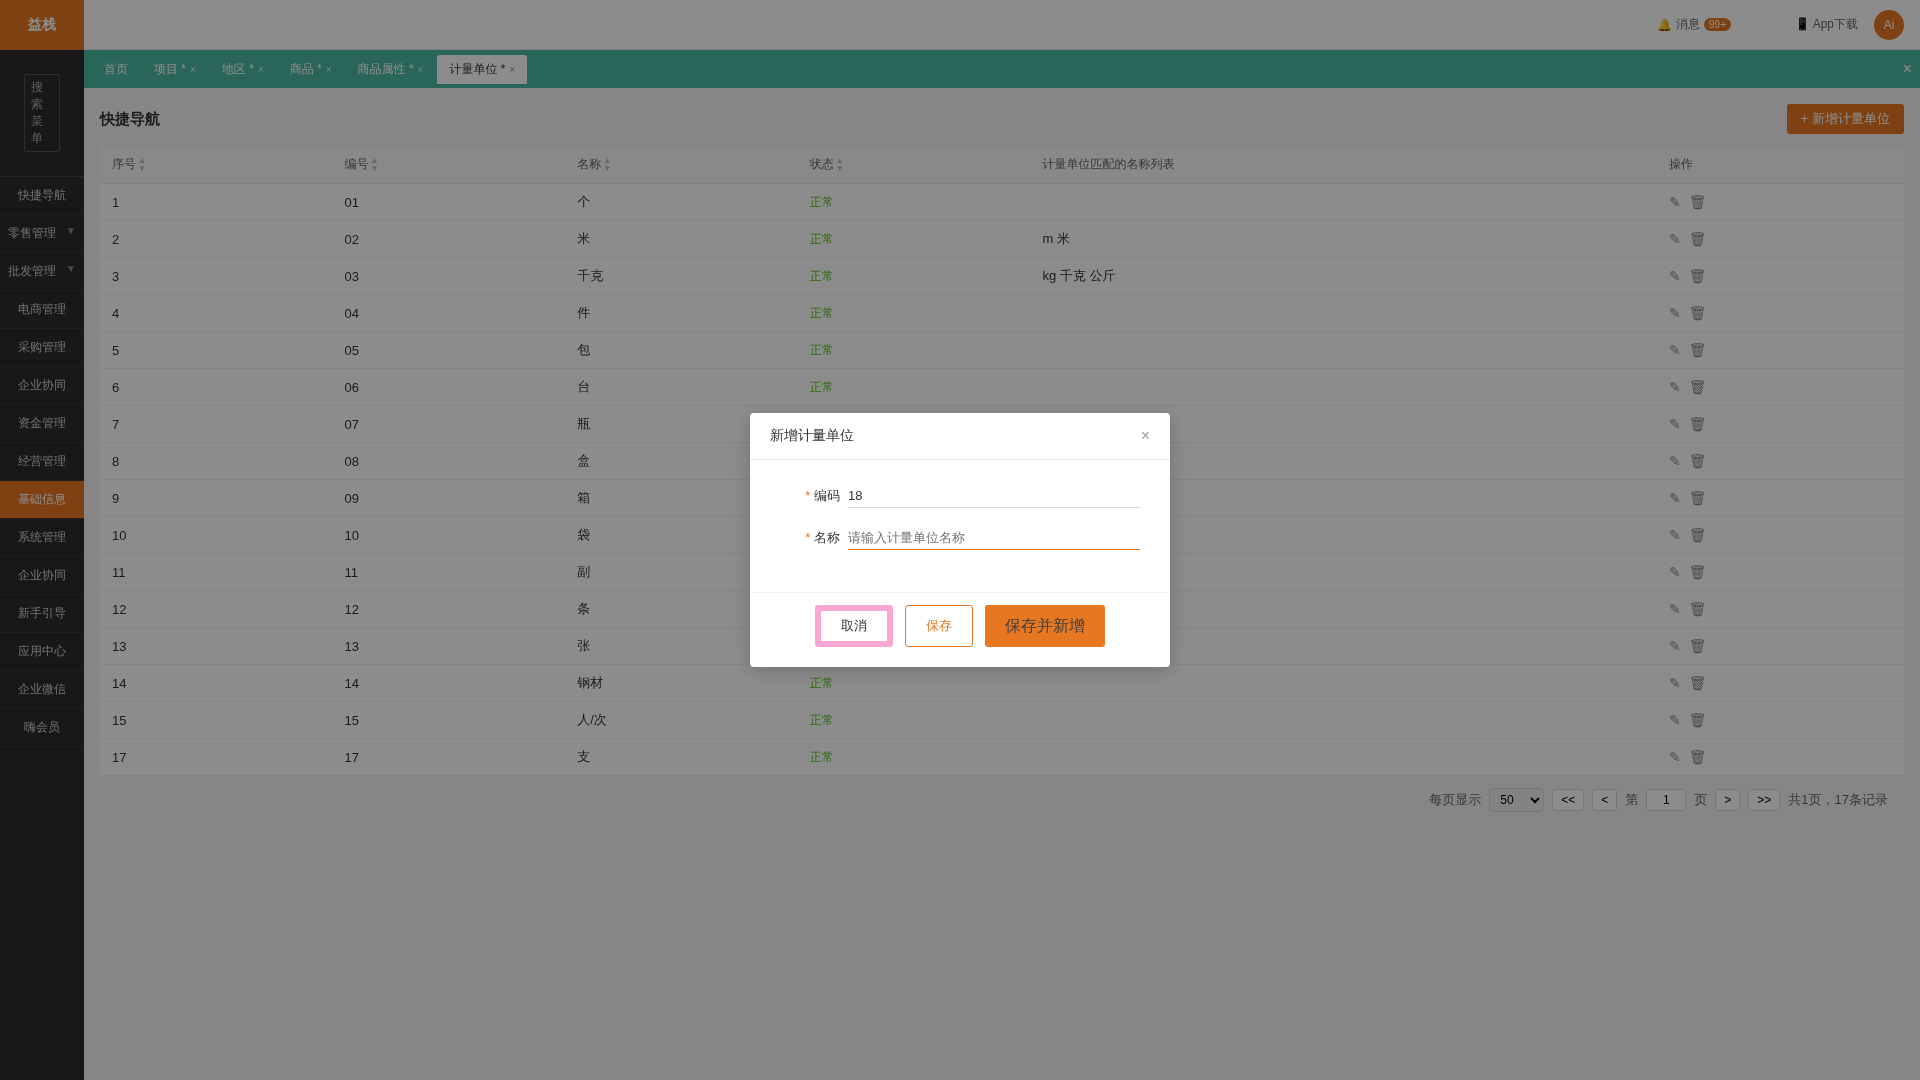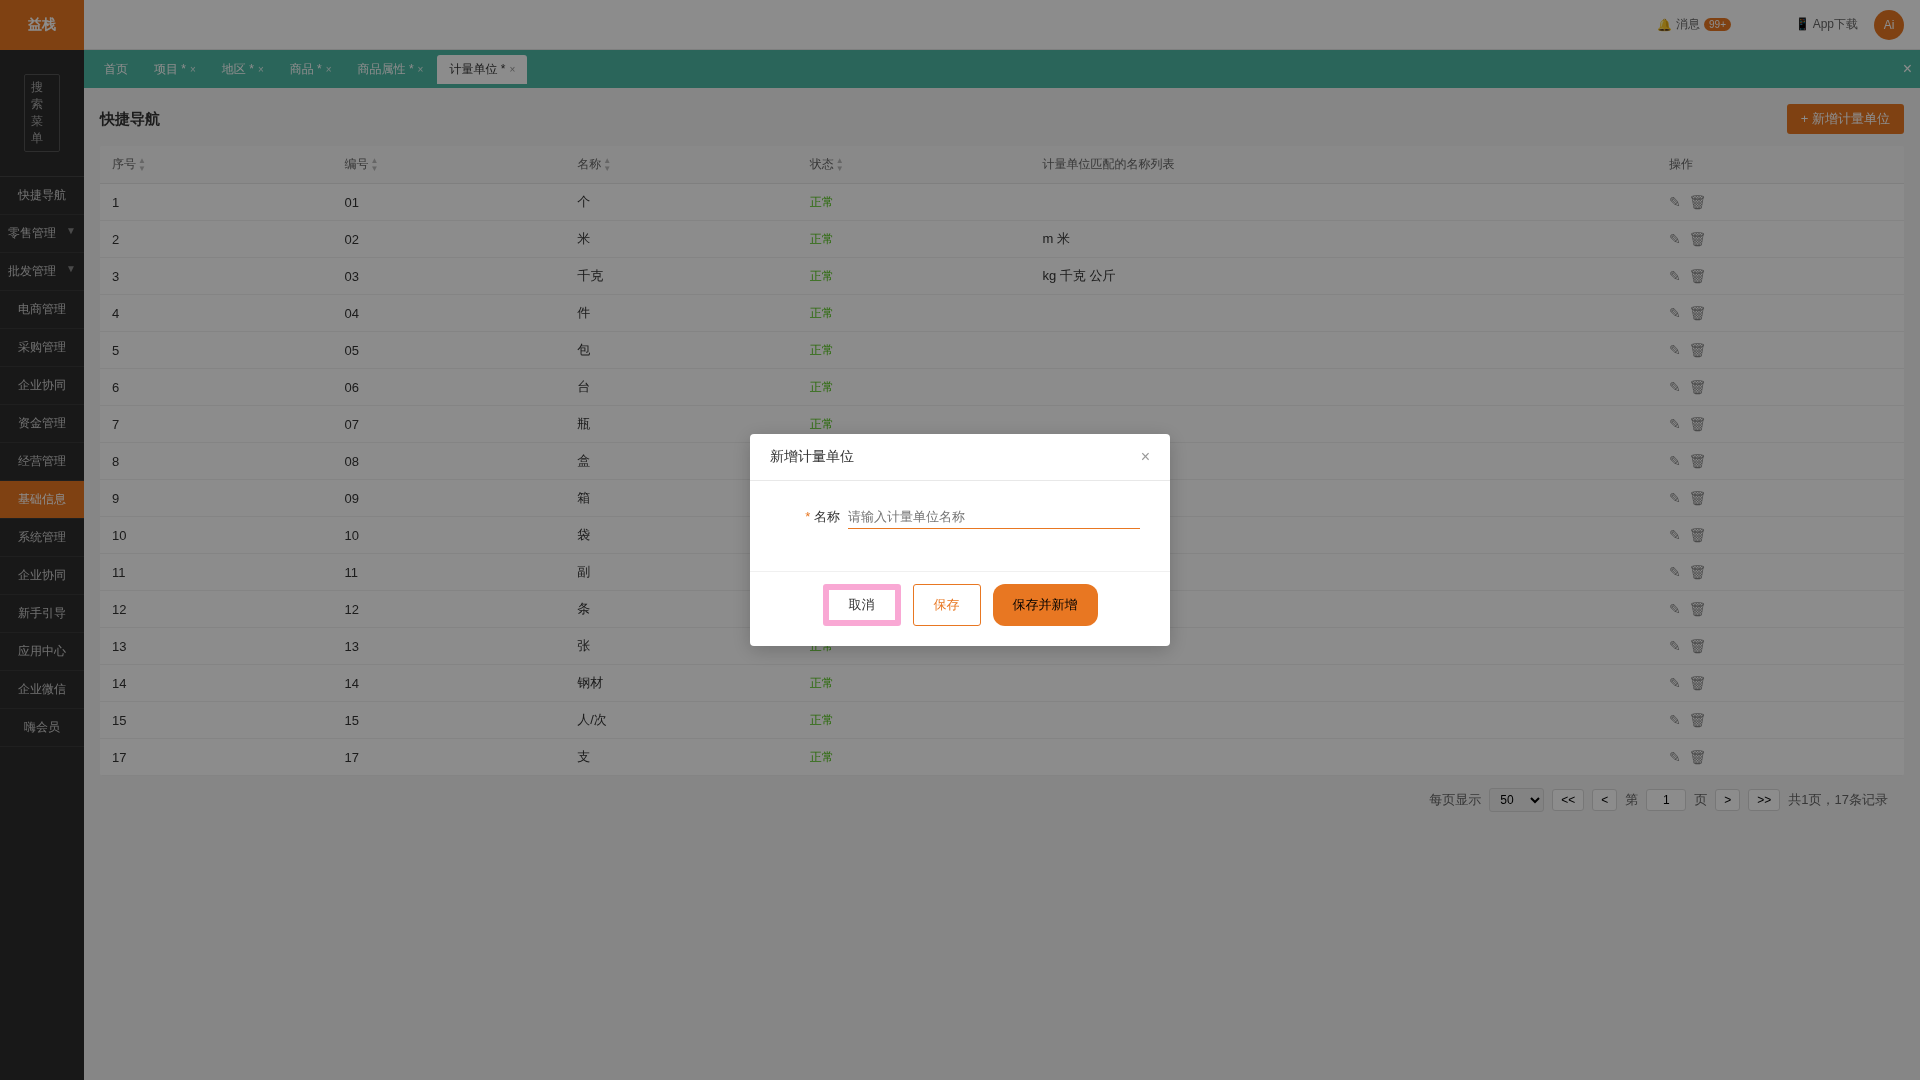--- a/index.html
+++ b/index.html
@@ -70,21 +70,21 @@
     .modal-close { cursor: pointer; color: #999; font-size: 16px; }
     .modal-body { padding: 24px 30px; }
     .form-item { display: flex; align-items: center; margin-bottom: 18px; }
     .form-label { width: 60px; text-align: right; font-size: 13px; color: #333; margin-right: 8px; flex-shrink: 0; }
     .form-label-required::before { content: '* '; color: #e87722; }
     .form-input { flex: 1; border: none; border-bottom: 1px solid #d9d9d9; padding: 4px 0; font-size: 13px; outline: none; color: #333; }
     .form-input.name-input { border-bottom-color: #e87722; }
     .modal-footer { padding: 12px 20px 20px; display: flex; justify-content: center; gap: 12px; border-top: 1px solid #f0f0f0; }
     .btn-cancel { padding: 6px 20px; border: 6px solid #f9a8d4; background: white; border-radius: 3px; cursor: pointer; font-size: 13px; color: #333; }
     .btn-save { padding: 6px 20px; border: 1px solid #e87722; background: white; border-radius: 3px; cursor: pointer; font-size: 13px; color: #e87722; }
-    .btn-save-new { padding: 6px 20px; border: none; background: #e87722; border-radius: 12px; cursor: pointer; font-size: 13px; color: #000000; }
+    .btn-save-new { padding: 6px 20px; border: none; background: #e87722; border-radius: 3px; cursor: pointer; font-size: 16px; color: #404040; }
     .col-sort { cursor: pointer; display: inline-flex; align-items: center; gap: 2px; }
     .sort-icon { display: inline-flex; flex-direction: column; font-size: 8px; line-height: 1; color: #bbb; }
   </style>
 </head>
 <body>
 
 <div class="sidebar">
   <div class="sidebar-logo">
     <span class="sidebar-logo-text">益栈</span>
   </div>
@@ -408,20 +408,24 @@
 </div>
 
 <div class="overlay" id="modal-overlay">
   <div class="modal">
     <div class="modal-header">
       <span class="modal-title">新增计量单位</span>
       <span class="modal-close">×</span>
     </div>
     <div class="modal-body">
       <div class="form-item">
+        <label class="form-label form-label-required">编码</label>
+        <input class="form-input" type="text" value="18" style="">
+      </div>
+      <div class="form-item">
         <label class="form-label form-label-required">名称</label>
         <input class="form-input name-input" type="text" placeholder="请输入计量单位名称" style="">
       </div>
     </div>
     <div class="modal-footer">
       <button class="btn-cancel">取消</button>
       <button class="btn-save">保存</button>
       <button class="btn-save-new">保存并新增</button>
     </div>
   </div>

